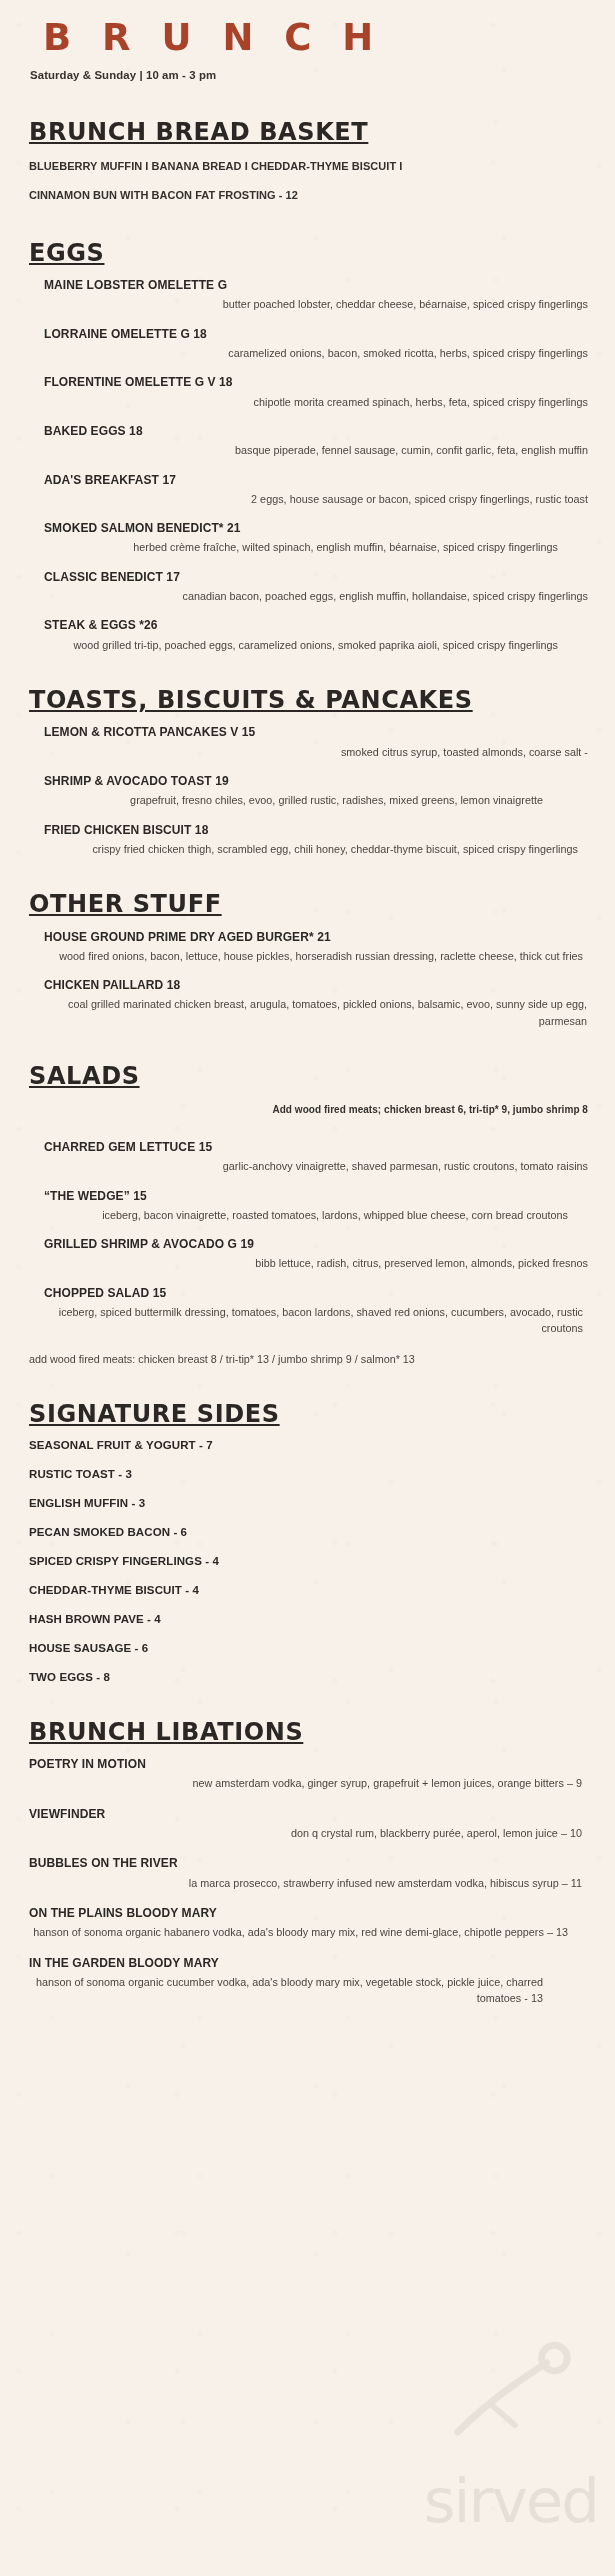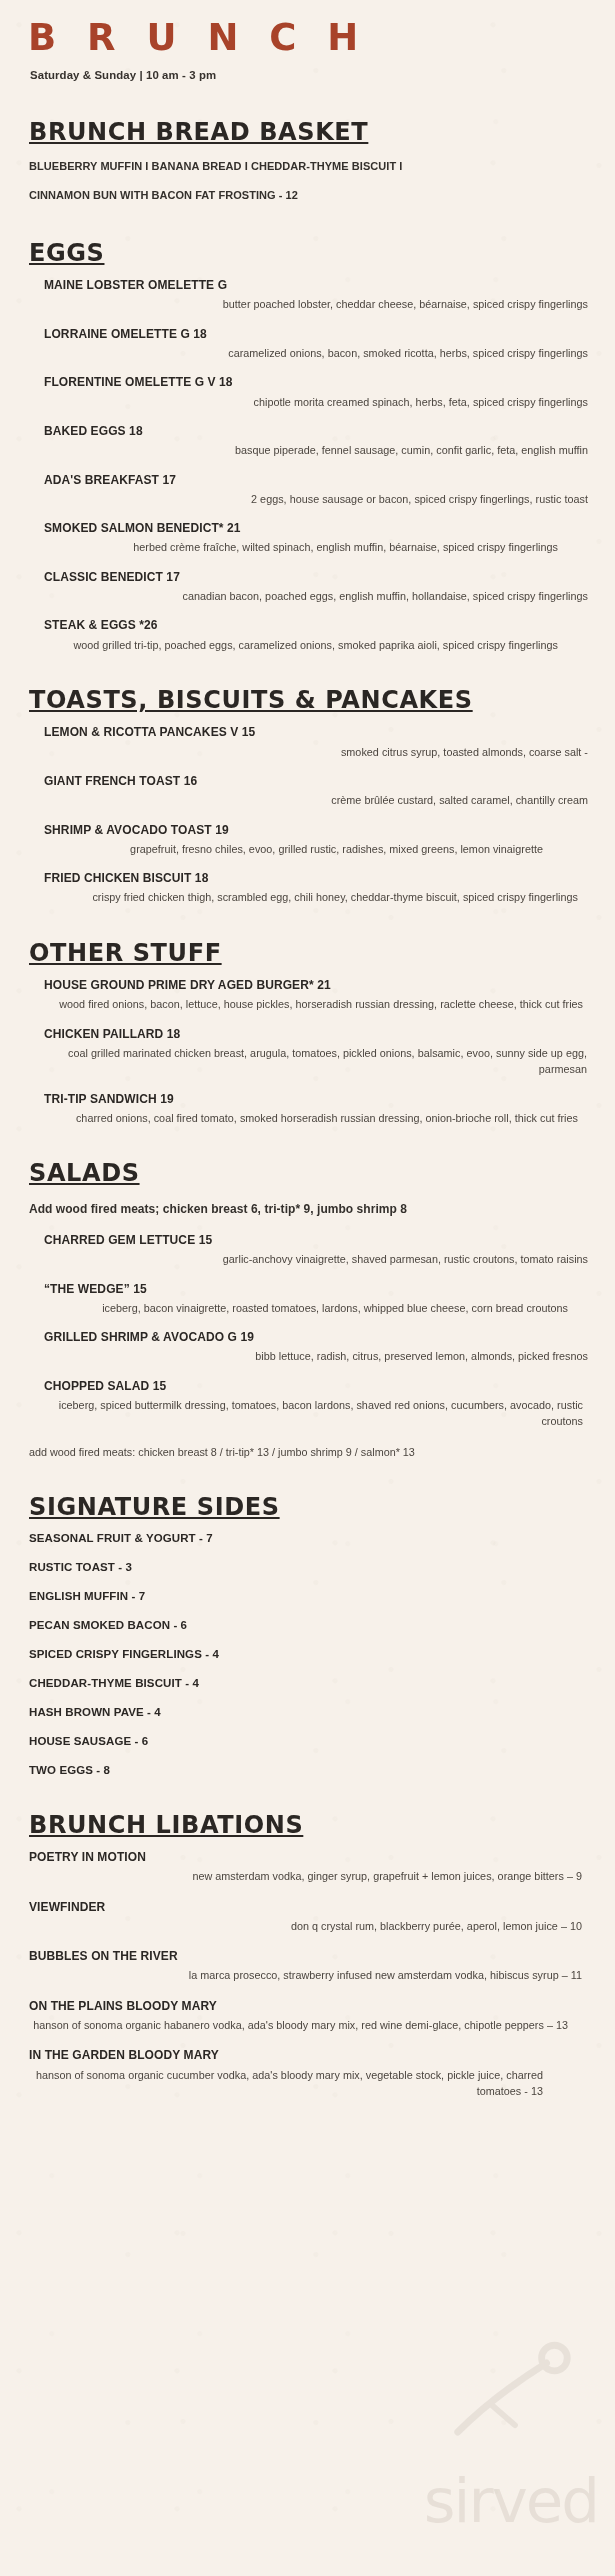--- a/index.html
+++ b/index.html
@@ -55,21 +55,21 @@
   }
 
   .masthead { position: relative; z-index: 2; margin-bottom: 4px; }
   .brand-title {
     font-family: "DejaVu Sans", sans-serif;
     font-weight: 700;
     font-size: 37px;
     letter-spacing: 9px;
     color: #a8432a;
     line-height: 1.1;
-    margin-left: 0;
+    margin-left: 15px;
   }
   .brand-hours {
     font-size: 11.4px;
     font-weight: 700;
     color: #36312d;
     letter-spacing: 0.1px;
     margin-top: 10px;
     margin-left: 2px;
   }
 
@@ -82,26 +82,27 @@
     color: #2b2724;
     margin-top: 34px;
     margin-bottom: 11px;
     margin-left: 1px;
     line-height: 1.1;
     text-decoration: underline;
   }
   .section:first-of-type .section-heading { margin-top: 38px; }
 
   .section-note {
-    font-size: 12px;
+    font-size: 10px;
     font-weight: 700;
     color: #34302c;
     letter-spacing: 0.05px;
     line-height: 1.85;
-    margin: 2px 0 12px 1px;
+    margin: 2px 0 20px 1px;
+    text-align: right;
   }
   .plain-line {
     font-size: 11px;
     font-weight: 700;
     color: #34302c;
     line-height: 1.9;
     letter-spacing: 0.05px;
     margin-left: 1px;
   }
   .basket-lines { margin-top: 2px; }
@@ -205,46 +206,38 @@
     </div>
   </section>
 
   <section class="section">
     <h2 class="section-heading">TOASTS, BISCUITS &amp; PANCAKES</h2>
     <div class="item">
       <div class="item-name">LEMON &amp; RICOTTA PANCAKES V 15</div>
       <div class="item-desc">smoked citrus syrup, toasted almonds, coarse salt -</div>
     </div>
     <div class="item">
-      <div class="item-name">GIANT FRENCH TOAST  16</div>
-      <div class="item-desc">crème brûlée custard, salted caramel, chantilly cream</div>
-    </div>
-    <div class="item">
       <div class="item-name">SHRIMP &amp; AVOCADO TOAST 19</div>
       <div class="item-desc" style="max-width:499px">grapefruit, fresno chiles, evoo, grilled rustic, radishes, mixed greens, lemon vinaigrette</div>
     </div>
     <div class="item">
       <div class="item-name">FRIED CHICKEN BISCUIT 18</div>
       <div class="item-desc" style="max-width:534px">crispy fried chicken thigh, scrambled egg, chili honey, cheddar-thyme biscuit, spiced crispy fingerlings</div>
     </div>
   </section>
 
   <section class="section">
     <h2 class="section-heading">OTHER STUFF</h2>
     <div class="item">
       <div class="item-name">HOUSE GROUND PRIME DRY AGED BURGER* 21</div>
       <div class="item-desc" style="max-width:539px">wood fired onions, bacon, lettuce, house pickles, horseradish russian dressing, raclette cheese, thick cut fries</div>
     </div>
     <div class="item">
       <div class="item-name">CHICKEN PAILLARD 18</div>
       <div class="item-desc" style="max-width:543px">coal grilled marinated chicken breast, arugula, tomatoes, pickled onions, balsamic, evoo, sunny side up egg, parmesan</div>
-    </div>
-    <div class="item">
-      <div class="item-name">TRI-TIP SANDWICH 19</div>
-      <div class="item-desc" style="max-width:534px">charred onions, coal fired tomato, smoked horseradish russian dressing, onion-brioche roll, thick cut fries</div>
     </div>
   </section>
 
   <section class="section">
     <h2 class="section-heading">SALADS</h2>
     <div class="section-note">Add wood fired meats; chicken breast 6, tri-tip* 9, jumbo shrimp 8</div>
     <div class="item">
       <div class="item-name">CHARRED GEM LETTUCE 15</div>
       <div class="item-desc">garlic-anchovy vinaigrette, shaved parmesan, rustic croutons, tomato raisins</div>
     </div>
@@ -260,21 +253,21 @@
       <div class="item-name">CHOPPED SALAD 15</div>
       <div class="item-desc" style="max-width:539px">iceberg, spiced buttermilk dressing, tomatoes, bacon lardons, shaved red onions, cucumbers, avocado, rustic croutons</div>
     </div>
     <div class="addon-line">add wood fired meats: chicken breast 8 / tri-tip* 13 / jumbo shrimp 9 / salmon* 13</div>
   </section>
 
   <section class="section">
     <h2 class="section-heading">SIGNATURE SIDES</h2>
     <div class="side-item">SEASONAL FRUIT &amp; YOGURT - 7</div>
     <div class="side-item">RUSTIC TOAST - 3</div>
-    <div class="side-item">ENGLISH MUFFIN - 7</div>
+    <div class="side-item">ENGLISH MUFFIN - 3</div>
     <div class="side-item">PECAN SMOKED BACON - 6</div>
     <div class="side-item">SPICED CRISPY FINGERLINGS - 4</div>
     <div class="side-item">CHEDDAR-THYME BISCUIT - 4</div>
     <div class="side-item">HASH BROWN PAVE - 4</div>
     <div class="side-item">HOUSE SAUSAGE - 6</div>
     <div class="side-item">TWO EGGS - 8</div>
   </section>
 
   <section class="section">
     <h2 class="section-heading">BRUNCH LIBATIONS</h2>

